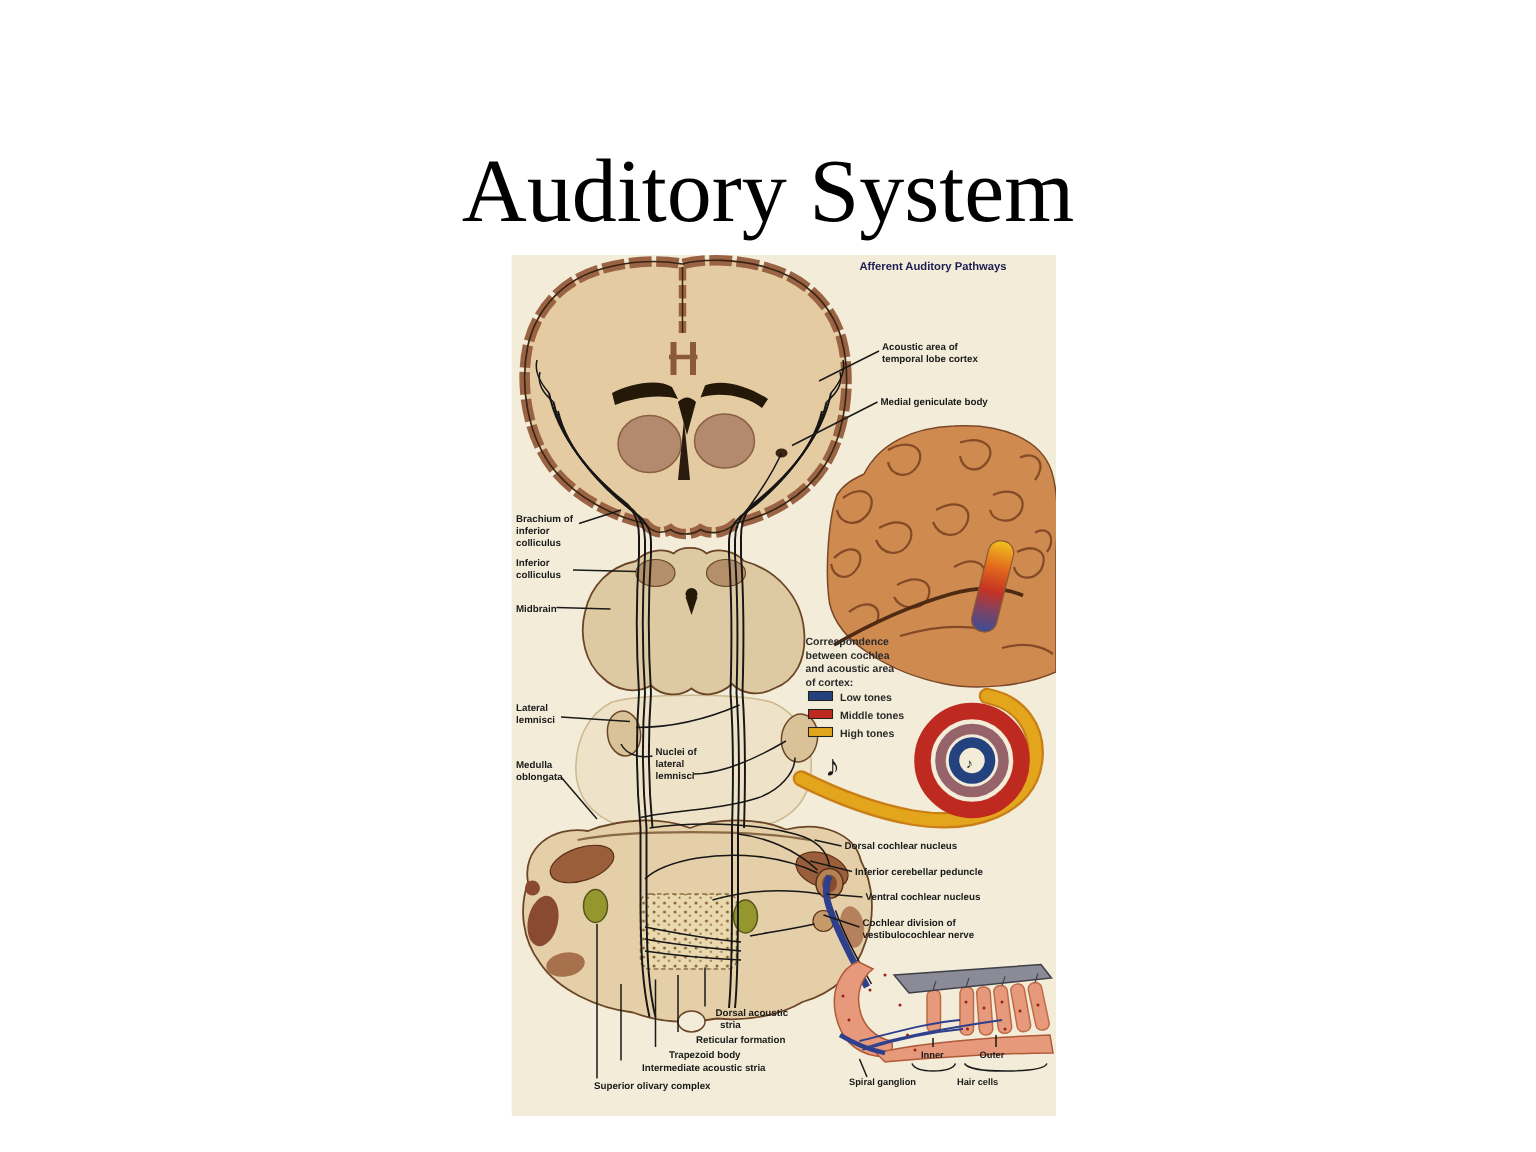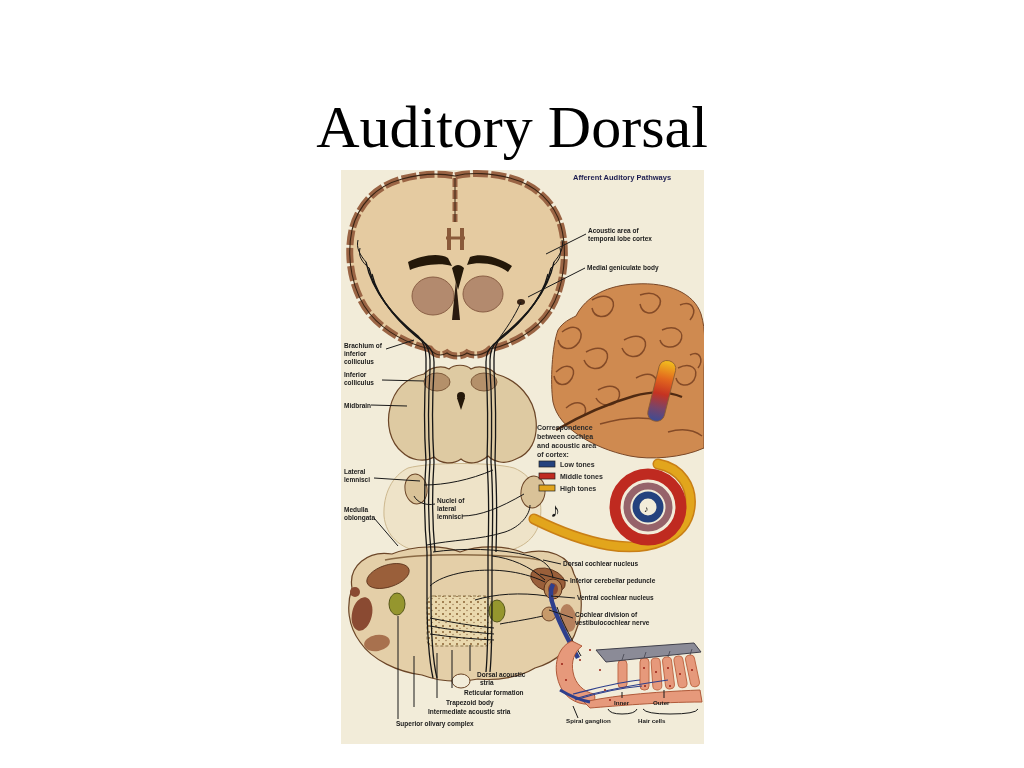--- a/index.html
+++ b/index.html
@@ -16,21 +16,21 @@
   .hdr{font-size:7.5px;font-weight:700;}
   .cap{font-size:7px;font-weight:700;fill:#2a2a2a;}
   .leader{stroke:#1a1a1a;stroke-width:1;fill:none;}
   .pw{stroke:#161616;stroke-width:1.3;fill:none;}
   .pwthin{stroke:#161616;stroke-width:1;fill:none;}
 </style>
 </head>
 <body>
 
 <div class="slide">
-  <div class="title">Auditory Dorsal</div>
+  <div class="title">Auditory System</div>
 
   <div class="figwrap">
   <svg width="363" height="574" viewBox="341 170 363 574">
     <defs>
       <linearGradient id="bandGrad" x1="0" y1="0" x2="0" y2="1">
         <stop offset="0" stop-color="#f2c01e"></stop>
         <stop offset="0.30" stop-color="#e2671e"></stop>
         <stop offset="0.55" stop-color="#c53322"></stop>
         <stop offset="0.78" stop-color="#7a4468"></stop>
         <stop offset="1" stop-color="#3c4c96"></stop>

